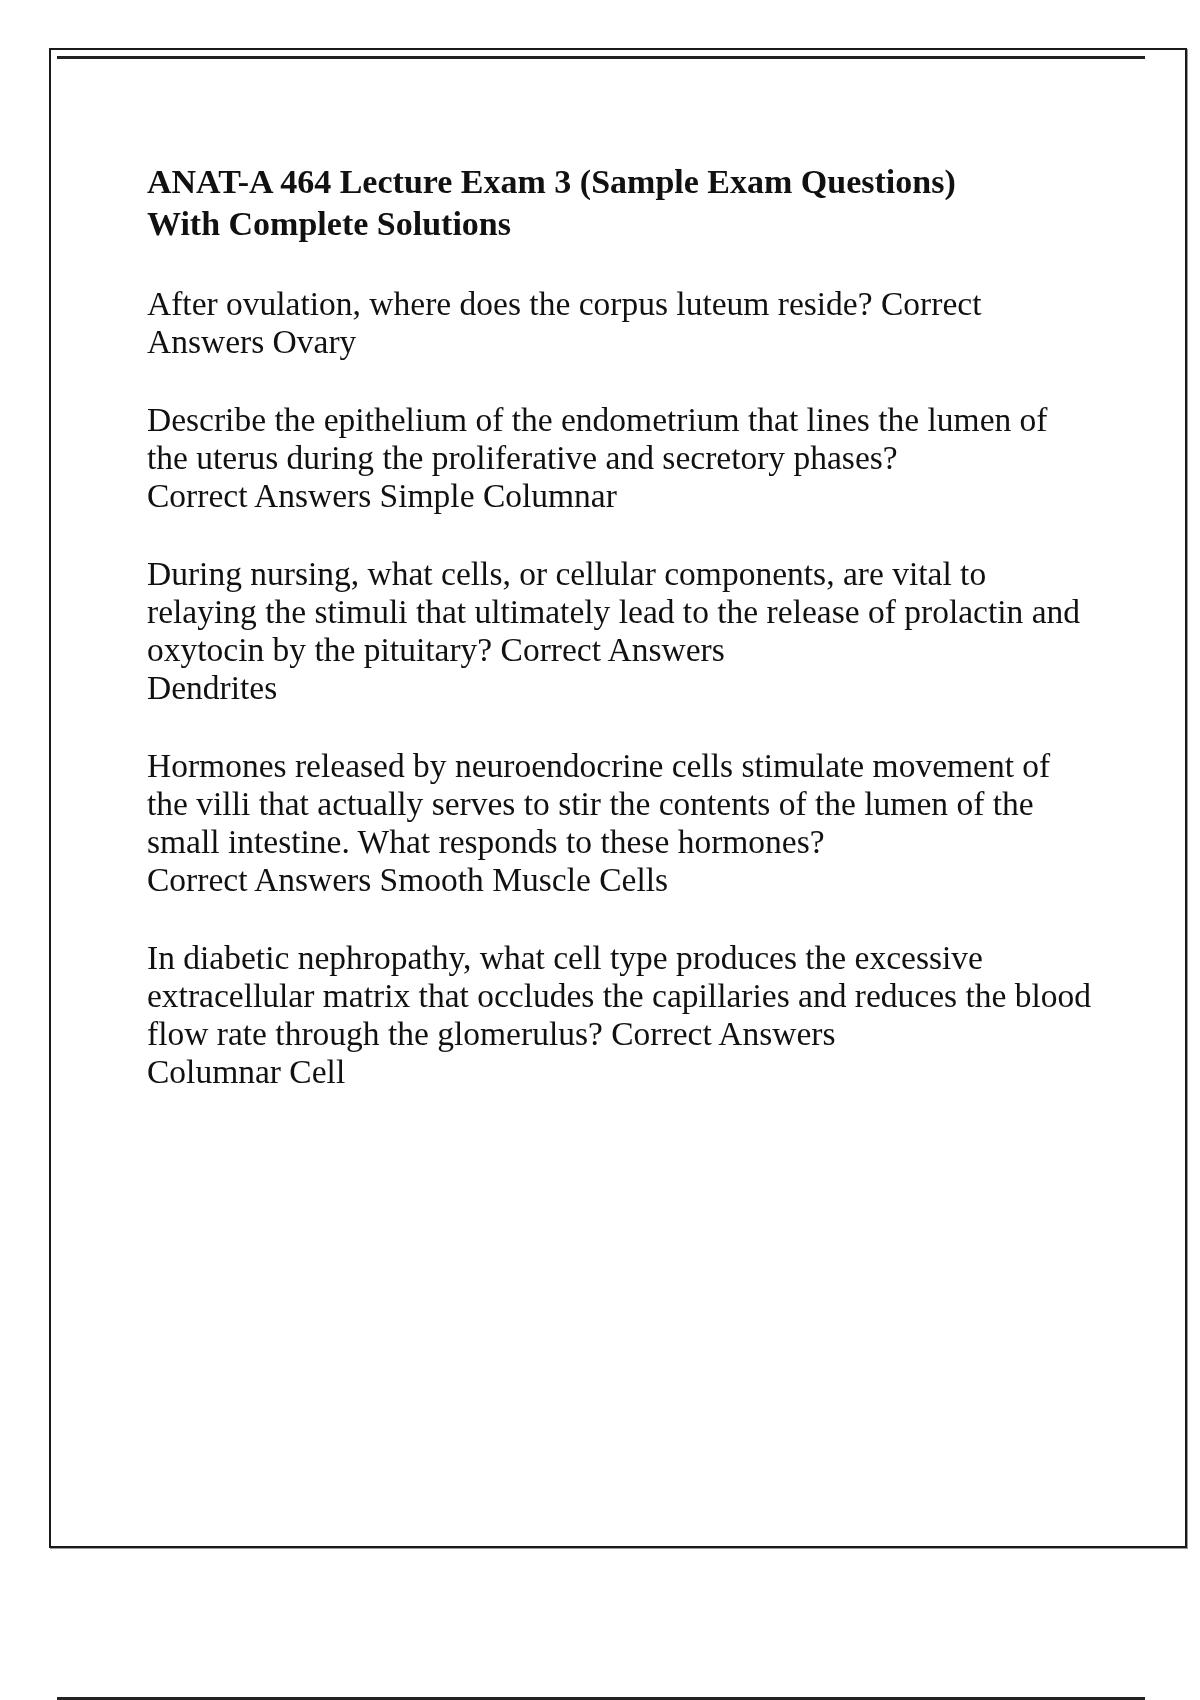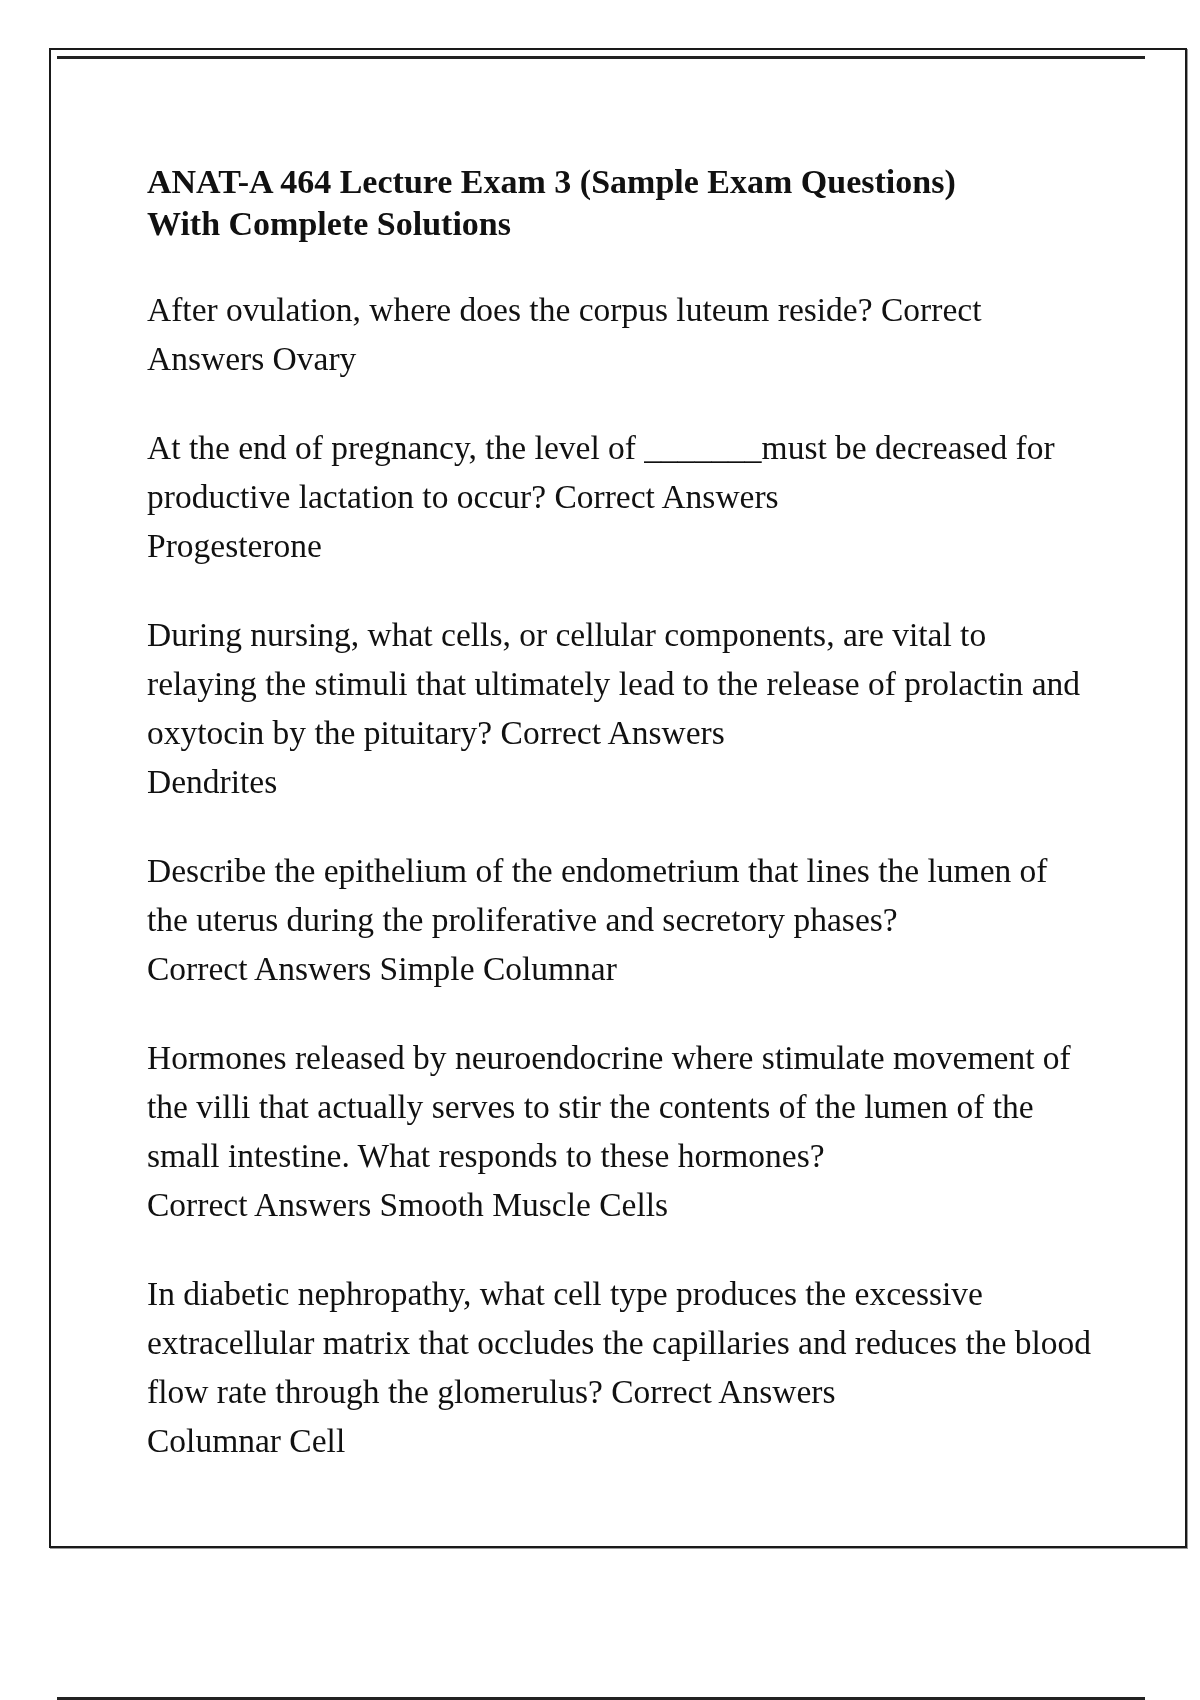--- a/index.html
+++ b/index.html
@@ -48,21 +48,21 @@
       width: 945px;
     }
     .doc-title {
       font-weight: bold;
       font-size: 34px;
       line-height: 42px;
       margin: 16px 0 40px 0;
     }
     .qa-item {
       font-size: 33.5px;
-      line-height: 49px;
+      line-height: 38px;
       margin: 0 0 40px 0;
     }
     .qa-item span {
       white-space: pre-wrap;
     }
   </style>
 </head>
 <body>
 
 <div class="page-frame"></div>
@@ -71,38 +71,34 @@
 <div class="content">
   <h1 class="doc-title">
     <span>ANAT-A 464 Lecture Exam 3 (Sample Exam Questions)</span><br>
     <span>With Complete Solutions</span>
   </h1>
 
   <p class="qa-item">
     <span>After ovulation, where does the corpus luteum reside?</span>  <span>Correct Answers</span>   <span>Ovary</span>
   </p>
 
+
+
   <p class="qa-item">
-    <span>At the end of pregnancy, the level of _______must be decreased for productive lactation to occur?</span>  <span>Correct Answers</span><br>
-    <span>Progesterone</span>
+    <span>Describe the epithelium of the endometrium that lines the lumen of the uterus during the proliferative and secretory phases?</span><br>
+    <span>Correct Answers</span>   <span>Simple Columnar</span>
   </p>
-
 
   <p class="qa-item">
     <span>During nursing, what cells, or cellular components, are vital to relaying the stimuli that ultimately lead to the release of prolactin and oxytocin by the pituitary?</span>  <span>Correct Answers</span><br>
     <span>Dendrites</span>
   </p>
 
   <p class="qa-item">
-    <span>Describe the epithelium of the endometrium that lines the lumen of the uterus during the proliferative and secretory phases?</span><br>
-    <span>Correct Answers</span>   <span>Simple Columnar</span>
-  </p>
-
-  <p class="qa-item">
-    <span>Hormones released by neuroendocrine where stimulate movement of the villi that actually serves to stir the contents of the lumen of the small intestine. What responds to these hormones?</span><br>
+    <span>Hormones released by neuroendocrine cells stimulate movement of the villi that actually serves to stir the contents of the lumen of the small intestine. What responds to these hormones?</span><br>
     <span>Correct Answers</span>   <span>Smooth Muscle Cells</span>
   </p>
 
   <p class="qa-item">
     <span>In diabetic nephropathy, what cell type produces the excessive extracellular matrix that occludes the capillaries and reduces the blood flow rate through the glomerulus?</span>  <span>Correct Answers</span><br>
     <span>Columnar Cell</span>
   </p>
 </div>
 
 <div class="bottom-rule"></div>

